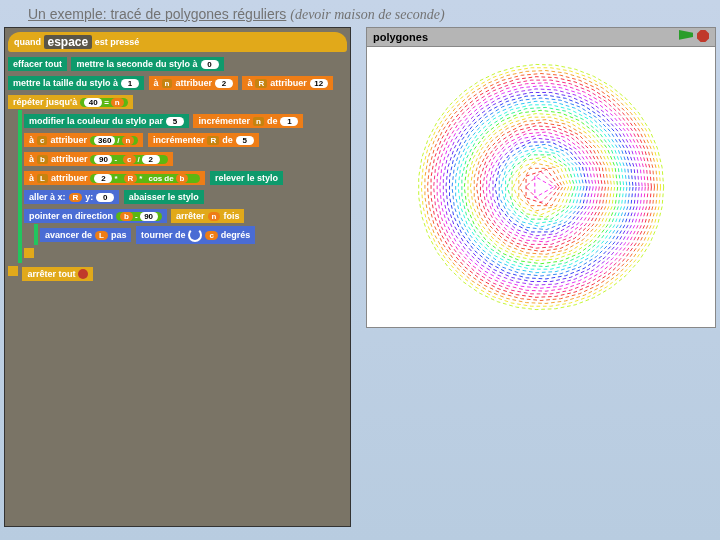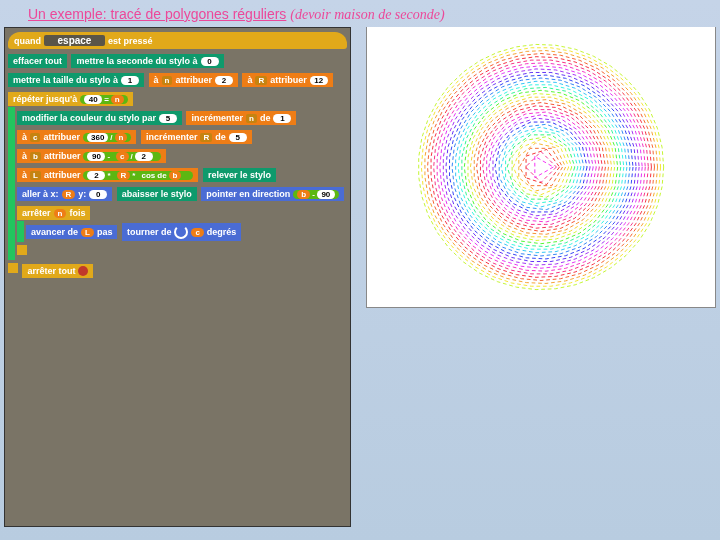--- a/index.html
+++ b/index.html
@@ -1,16 +1,16 @@
 <!DOCTYPE html>
 <html><head>
 <meta charset="utf-8">
 <style>
 body{margin:0;font-family:Verdana,Geneva,sans-serif;background:linear-gradient(#c5d4e8,#b8cce0);width:720px;height:540px;overflow:hidden}
-.title{padding:6px 10px 4px 28px;font-size:14px;color:#ec4899}
+.title{padding:6px 10px 4px 28px;font-size:14px;color:#737373}
 .title u{text-decoration:underline}
 .title i{font-style:italic;font-family:Georgia,serif}
 .content{display:flex;gap:15px;padding:0 4px}
 .scripts{width:348px;height:498px;background:#7a7466;border:1px solid #333;overflow:hidden;position:relative}
 .stage-panel{width:350px}
 .stage-header{background:#b5b5b5;border:1px solid #888;padding:2px 6px;font-size:11px;font-weight:bold;display:flex;align-items:center;justify-content:space-between}
 .stage-header .icons{display:flex;gap:4px}
 .flag{width:14px;height:14px;background:#2a9d2a;clip-path:polygon(0 0,100% 20%,100% 50%,0 70%)}
 .stop{width:12px;height:12px;background:#c0392b;clip-path:polygon(30% 0,70% 0,100% 30%,100% 70%,70% 100%,30% 100%,0 70%,0 30%)}
 .stage{width:348px;height:280px;background:#fff;border:1px solid #888;border-top:none;display:flex;align-items:center;justify-content:center}
@@ -18,23 +18,23 @@
 .block{display:flex;align-items:center;font-size:9px;color:#fff;font-weight:bold;margin:1px 0;white-space:nowrap}
 .block.control{background:#e1a91a}
 .block.pen{background:#0e9a6c}
 .block.var{background:#ee7d16}
 .block.motion{background:#4a6cd4}
 .blk{padding:2px 5px;border-radius:0;display:inline-flex;align-items:center;gap:3px}
 .hat{border-radius:12px 12px 3px 3px;padding:3px 6px}
 .input{background:#fff;color:#000;border-radius:8px;padding:0 4px;font-size:8px;min-width:10px;text-align:center;display:inline-block}
 .var-pill{background:#ee7d16;color:#fff;border-radius:8px;padding:0 4px;font-size:8px}
 .op-pill{background:#5cb712;color:#fff;border-radius:8px;padding:0 4px;font-size:8px;display:inline-flex;gap:2px;align-items:flex-start}
-.dd{background:#5a5548;color:#fff;border-radius:2px;padding:0 14px;font-size:10px}
+.dd{background:#5a5548;color:#fff;border-radius:2px;padding:0 4px;font-size:12px}
 .dd2{background:#c58310;color:#fff;border-radius:2px;padding:0 3px;font-size:8px}
-.indent{border-left:7px solid #22c55e;padding-left:2px}
+.indent{margin-left:10px;border-left:4px solid #22c55e;padding-left:2px}
 .red-dot{width:10px;height:10px;background:#c0392b;border-radius:50%;display:inline-block}
 .loop-arrow{width:10px;height:10px;border:2px solid #fff;border-radius:50%;border-top-color:transparent;display:inline-block}
 .col1{padding:3px}
 </style>
 </head>
 <body>
 
 <div class="title">
   <u>Un exemple: tracé de polygones réguliers</u> <i>(devoir maison de seconde)</i>
 </div>
@@ -181,20 +181,27 @@
 
 <div class="block control blk">
   <span>arrêter tout</span>
           <span class="red-dot"></span>
 </div>
 
 </div>
 </div>
 
 <div class="stage-panel">
+  <div class="stage-header">
+    <span>polygones</span>
+    <span class="icons">
+      <span class="flag"></span>
+      <span class="stop"></span>
+    </span>
+  </div>
   <div class="stage">
     <svg class="spiral" viewBox="-140 -140 280 280">
       <g id="spiral-g" stroke-dasharray="4 3" fill="none" stroke-width="1">
             <polyline points="13.3,0.0 -6.6,11.5 -6.7,-11.5 13.3,-0.0" stroke="hsl(300,90%,55%)"></polyline>
             <polyline points="16.6,0.0 0.0,16.6 -16.6,0.0 -0.0,-16.6 16.6,-0.0" stroke="hsl(330,90%,55%)"></polyline>
             <polyline points="19.9,0.0 6.1,18.9 -16.1,11.7 -16.1,-11.7 6.1,-18.9 19.9,-0.0" stroke="hsl(0,90%,55%)"></polyline>
             <polyline points="23.2,0.0 11.6,20.1 -11.6,20.1 -23.2,0.0 -11.6,-20.1 11.6,-20.1 23.2,-0.0" stroke="hsl(20,90%,55%)"></polyline>
             <polyline points="26.5,0.0 16.5,20.7 -5.9,25.8 -23.9,11.5 -23.9,-11.5 -5.9,-25.8 16.5,-20.7 26.5,-0.0" stroke="hsl(40,90%,55%)"></polyline>
             <polyline points="29.8,0.0 21.1,21.1 0.0,29.8 -21.1,21.1 -29.8,0.0 -21.1,-21.1 -0.0,-29.8 21.1,-21.1 29.8,-0.0" stroke="hsl(55,90%,55%)"></polyline>
             <polyline points="33.1,0.0 25.4,21.3 5.7,32.6 -16.5,28.7 -31.1,11.3 -31.1,-11.3 -16.6,-28.7 5.7,-32.6 25.4,-21.3 33.1,-0.0" stroke="hsl(80,90%,55%)"></polyline>

